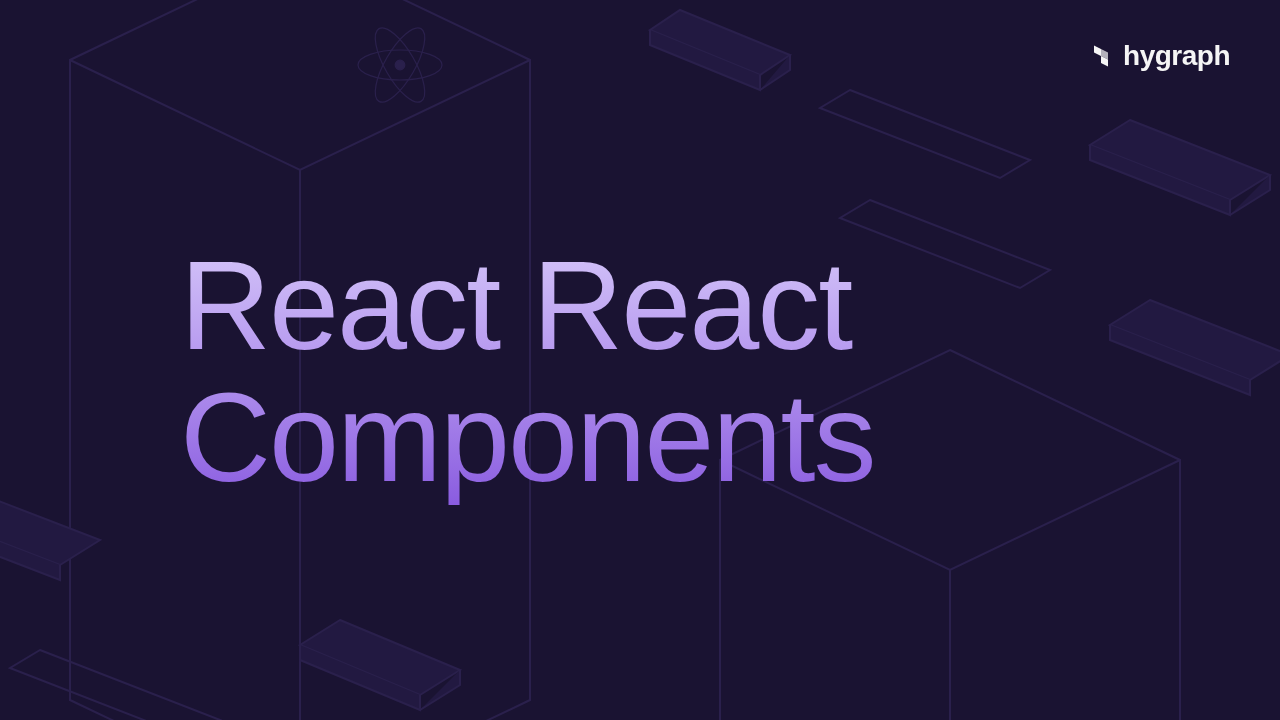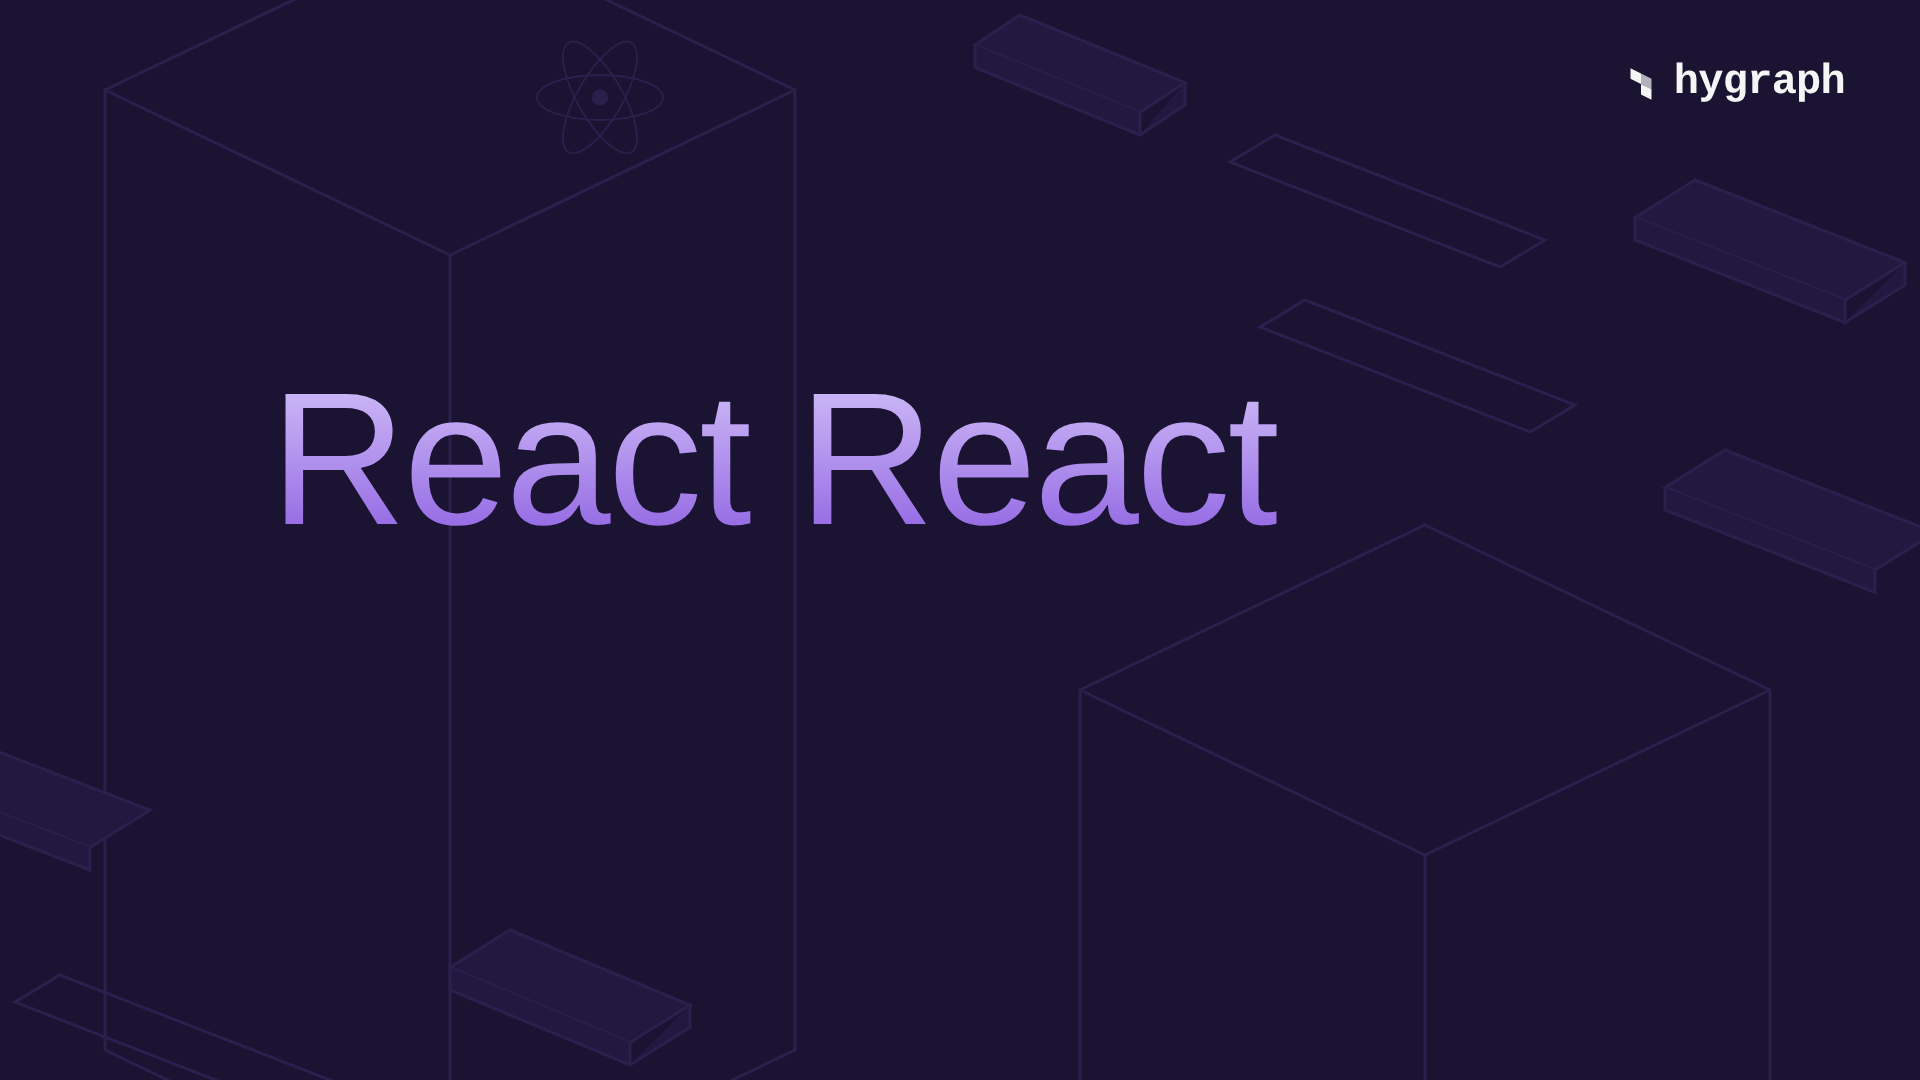--- a/index.html
+++ b/index.html
@@ -17,21 +17,20 @@
       opacity: 0.5;
     }
     .logo {
       position: absolute;
       top: 40px;
       right: 50px;
       display: flex;
       align-items: center;
       gap: 8px;
       color: #f5f5f5;
-      font-family: Liberation Mono, monospace;
     }
     .logo-mark {
       width: 28px;
       height: 28px;
     }
     .logo-text {
       font-size: 28px;
       font-weight: 600;
       letter-spacing: -0.5px;
     }
@@ -114,13 +113,14 @@
 <div class="logo">
   <svg class="logo-mark" viewBox="0 0 32 32">
     <path d="M 8 4 L 16 8 L 16 16 L 24 20 L 24 28 L 16 24 L 16 16 L 8 12 Z" fill="#f5f5f5"></path>
     <path d="M 16 8 L 24 12 L 24 20 L 16 16 Z" fill="#f5f5f5" opacity="0.7"></path>
   </svg>
   <span class="logo-text">hygraph</span>
 </div>
 
 <h1 class="title">
   <span>React React</span><br>
+  <span>Components</span>
 </h1>
 
 </body></html>

